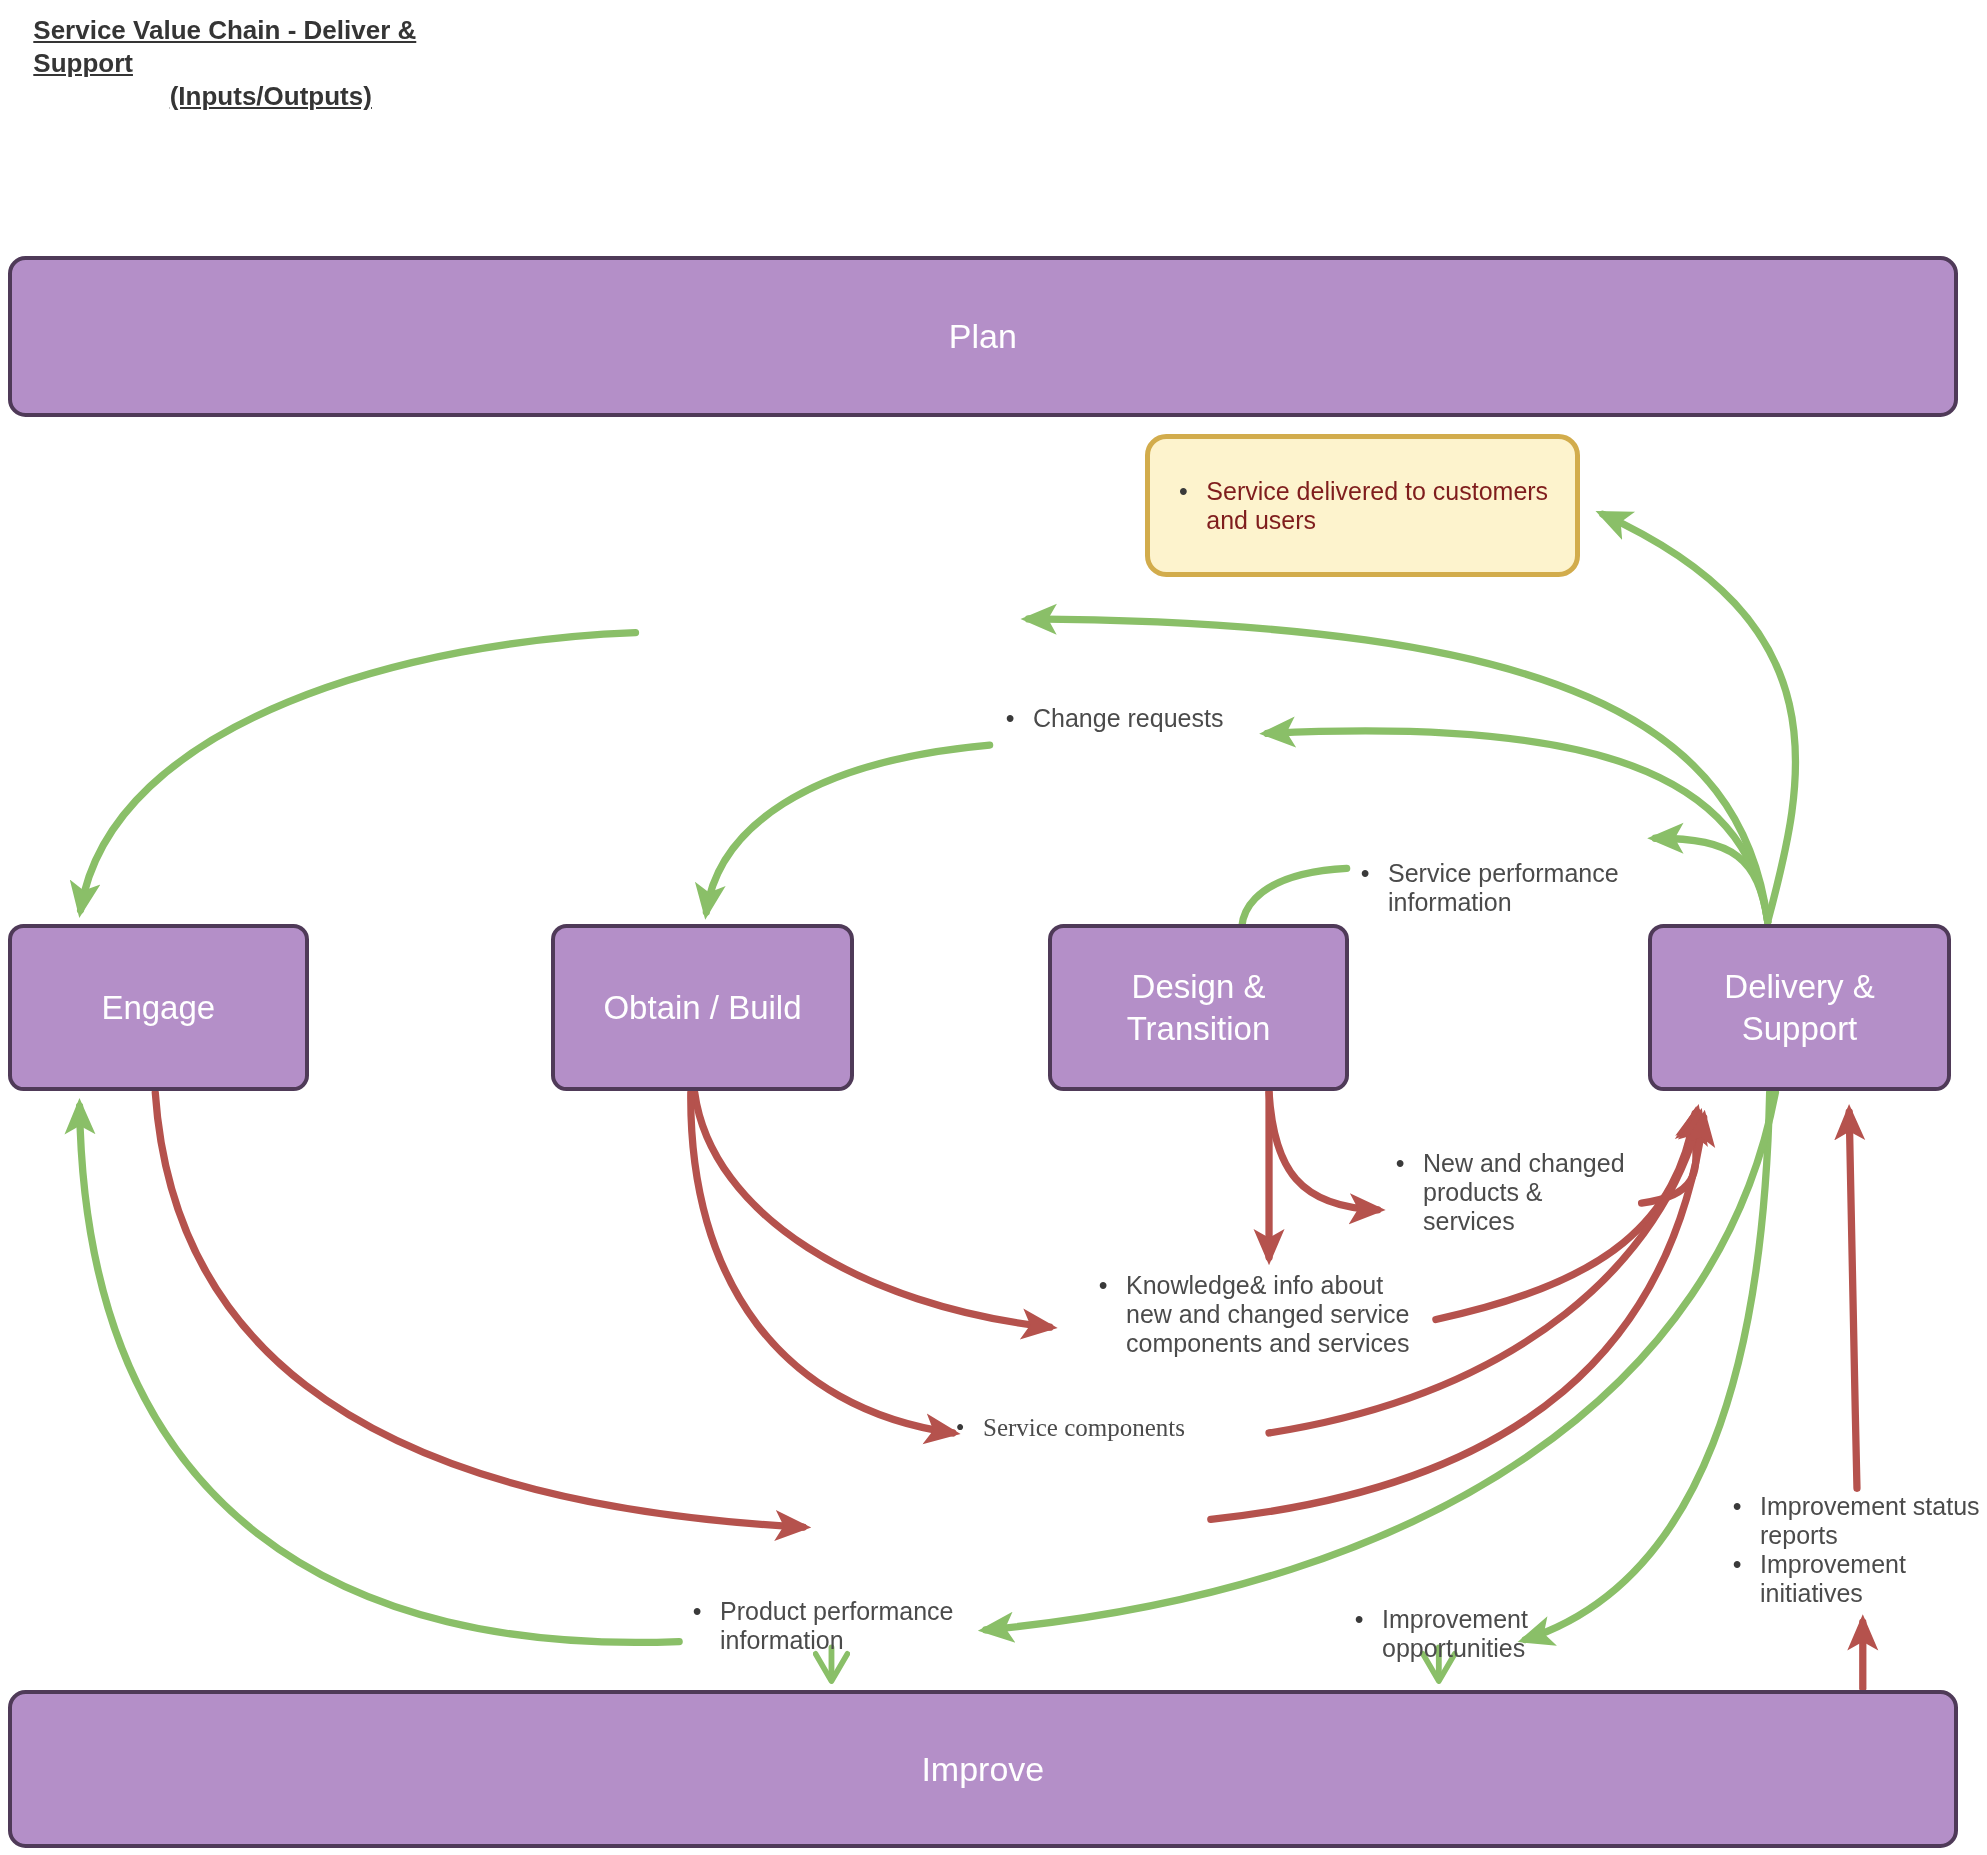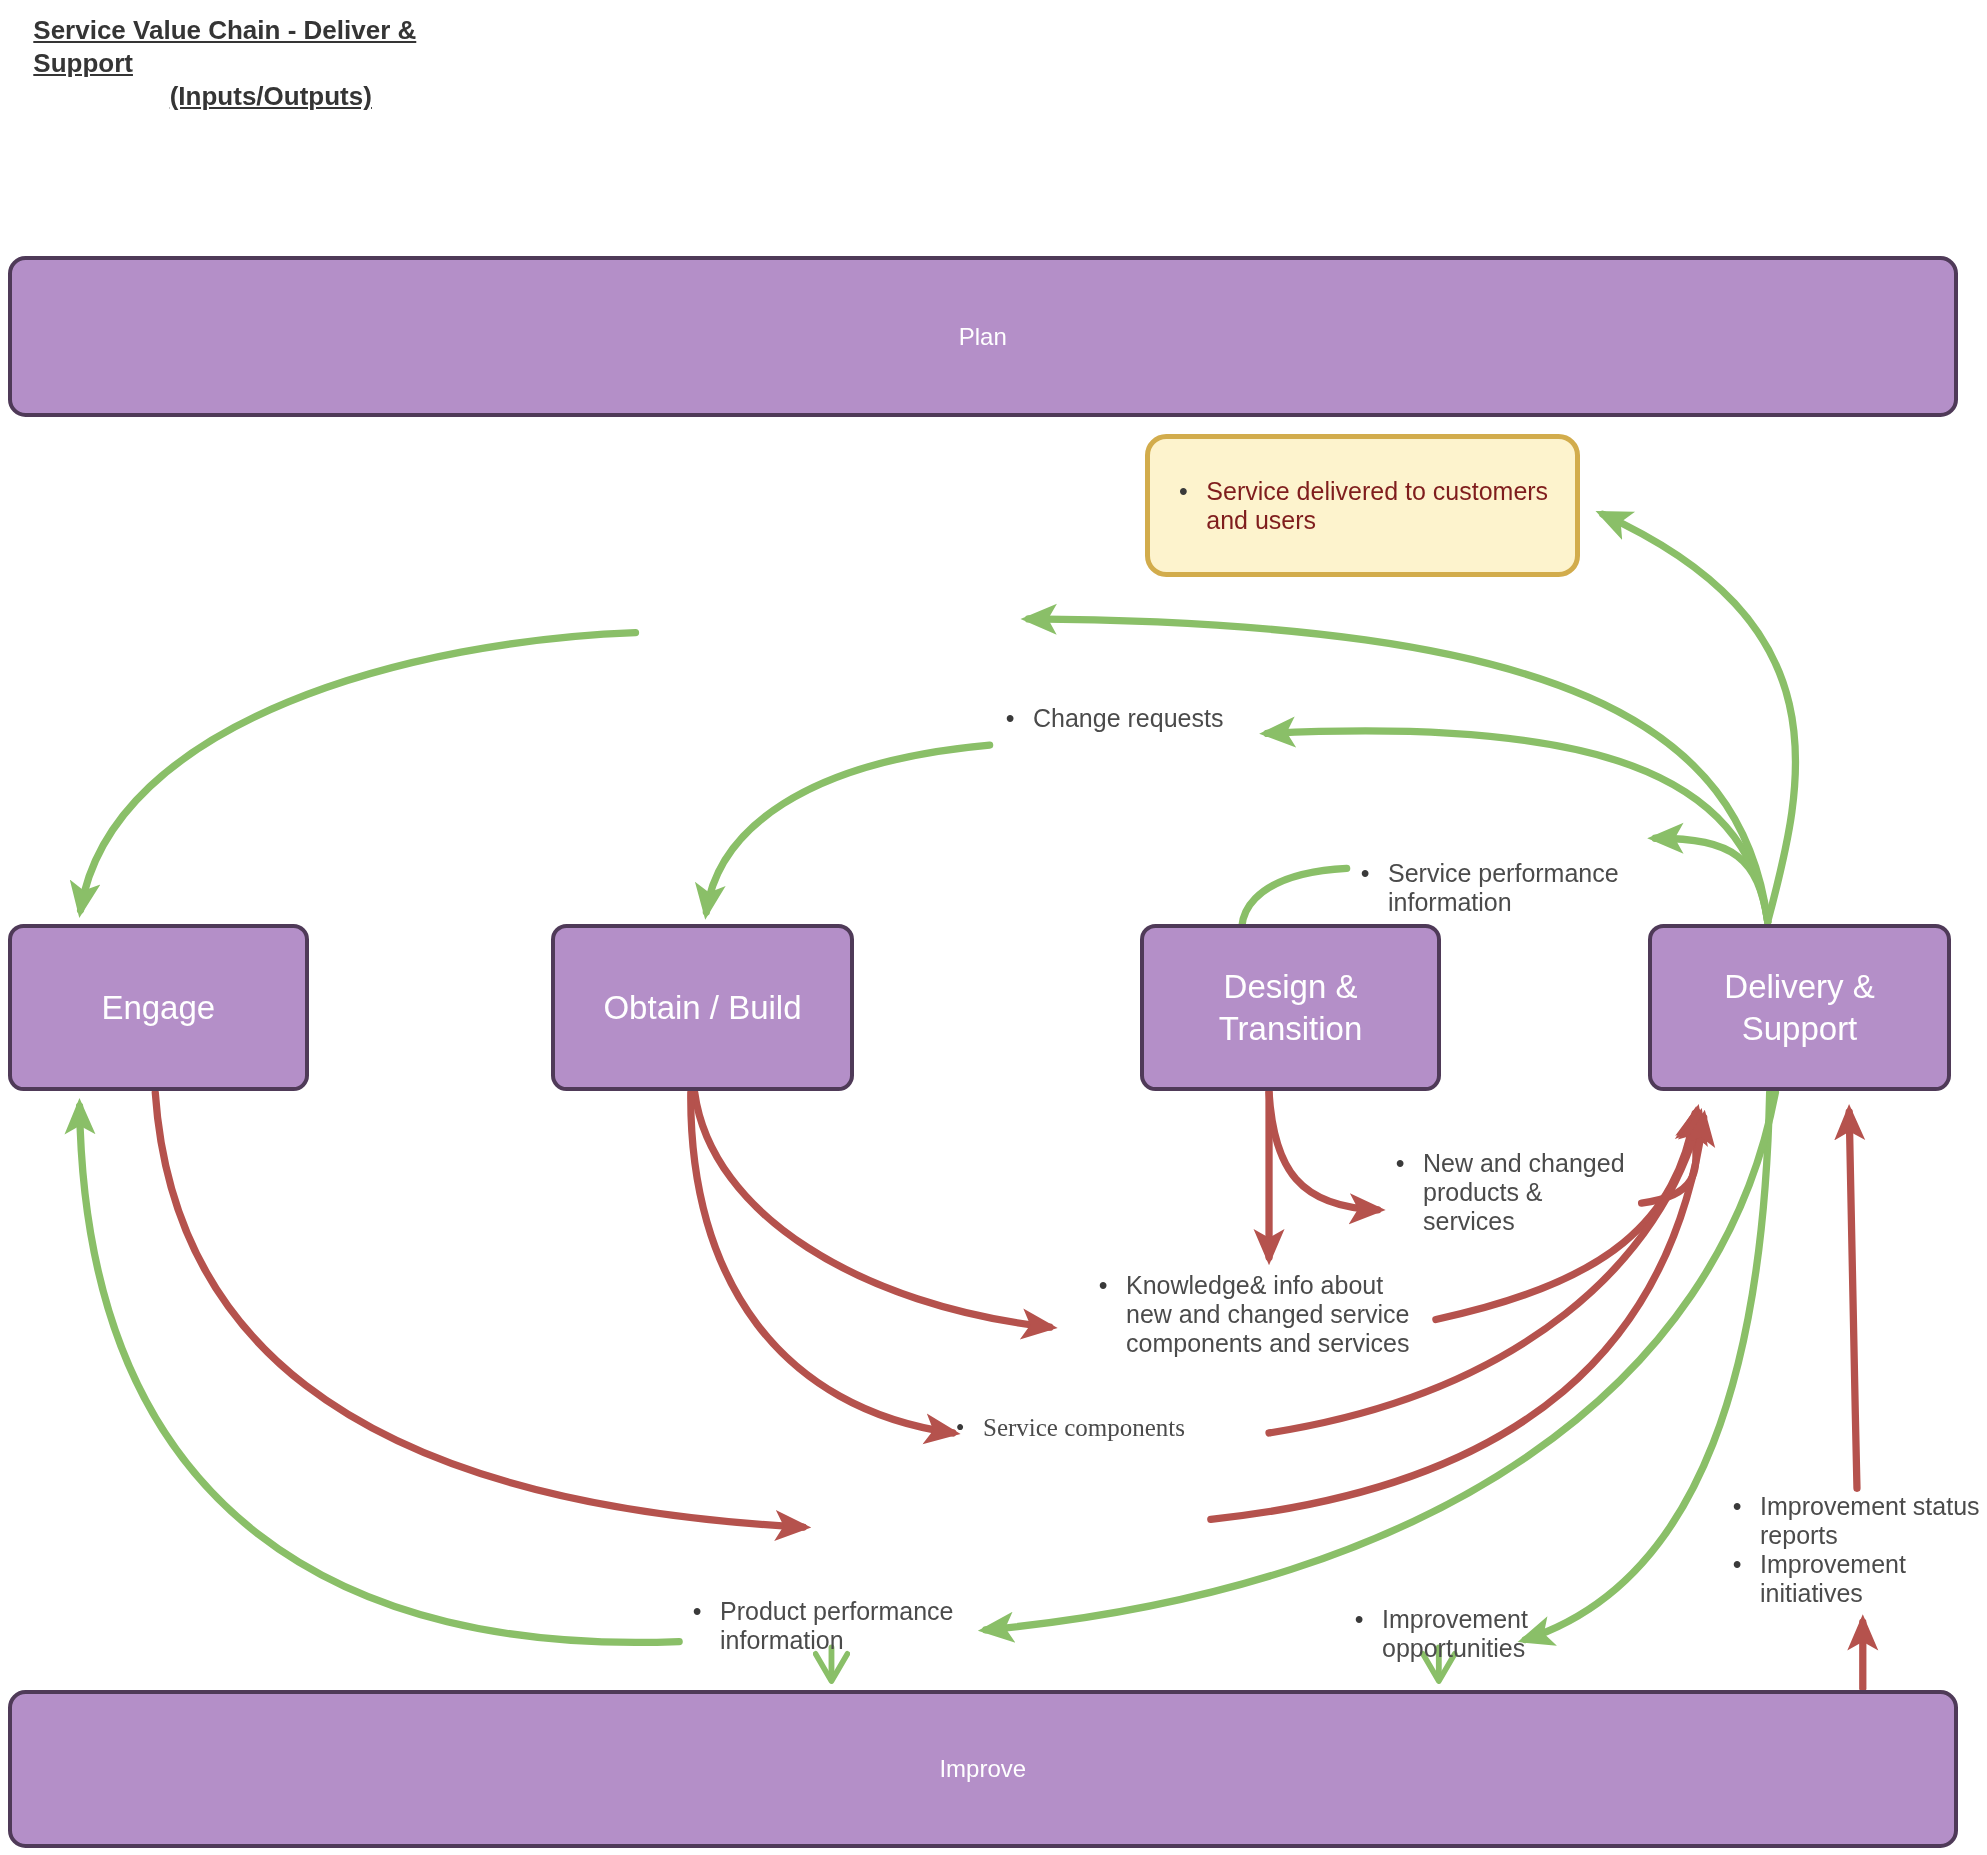--- a/index.html
+++ b/index.html
@@ -15,32 +15,32 @@
 
   .page-title{position:absolute;left:21.3px;top:13.6px;width:475px;
       font-size:26px;font-weight:700;color:var(--title);line-height:1.28;margin-left:12px;}
   .page-title .t1{display:block;text-decoration:underline;}
   .page-title .t2{display:block;text-align:center;text-decoration:underline;}
 
   .bar{position:absolute;left:7.8px;width:1950px;height:161px;
       background:var(--purple-fill);border:4.9px solid var(--purple-stroke);
       border-radius:17.5px;box-sizing:border-box;
       display:flex;align-items:center;justify-content:center;
-      color:var(--white);font-size:24px;}
+      color:var(--white);font-size:34px;}
   #plan-bar{top:256px;}
   #improve-bar{top:1690px;height:158px;}
 
   .chain-box{position:absolute;top:924px;height:167px;
       background:var(--purple-fill);border:4.9px solid var(--purple-stroke);
       border-radius:15.5px;box-sizing:border-box;
       display:flex;align-items:center;justify-content:center;text-align:center;
       color:var(--white);font-size:33px;line-height:1.25;padding:0 27px;}
   #box-engage{left:7.8px;width:301px;}
   #box-obtain{left:551px;width:303px;padding:0 9.7px;}
-  #box-design{left:1140px;width:301px;}
+  #box-design{left:1048px;width:301px;}
   #box-delivery{left:1648px;width:303px;}
 
   .note{position:absolute;color:var(--text);font-size:25px;line-height:29px;}
   .note ul{margin:0;padding:0;list-style:none;}
   .note li{position:relative;padding-left:35px;margin:0;}
   .note li::before{content:"\2022";position:absolute;left:7.8px;top:0;color:#3a3a3a;}
 
   #note-delivered{left:1145px;top:434px;width:435px;height:143px;
       background:var(--yellow-fill);border:5.8px solid var(--yellow-stroke);
       border-radius:21.3px;box-sizing:border-box;color:#7f1d1d;

